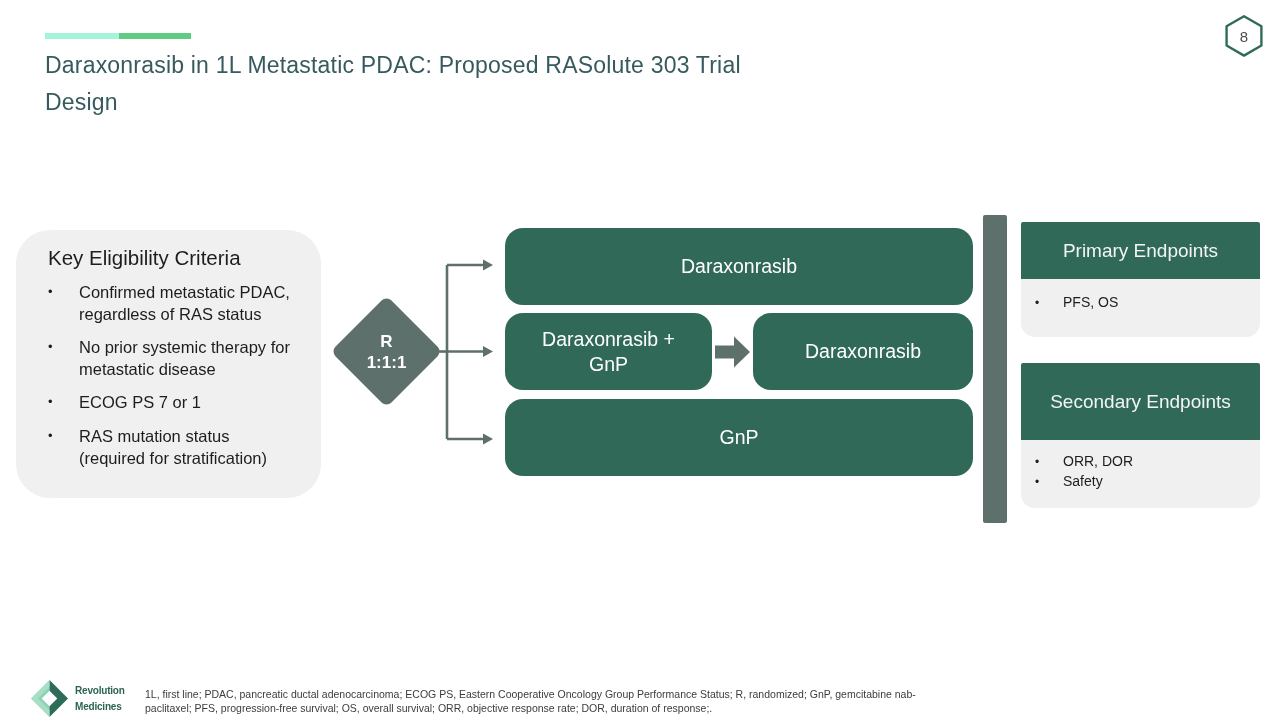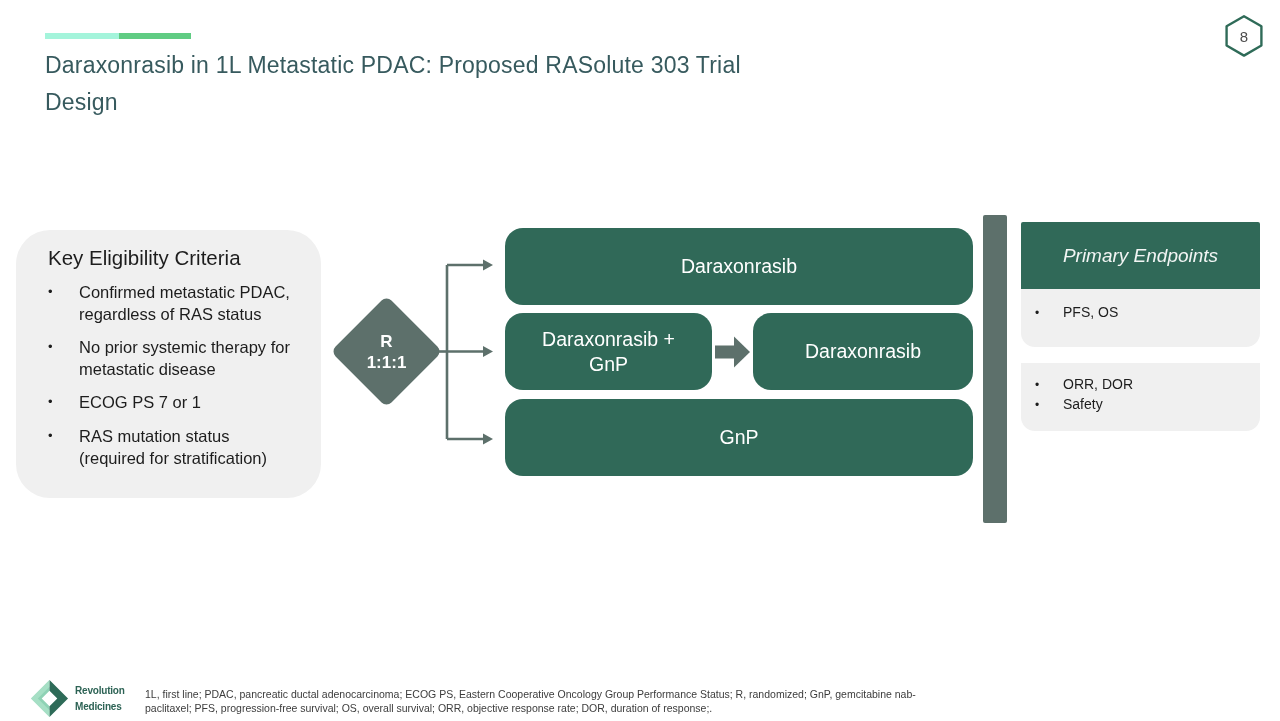--- a/index.html
+++ b/index.html
@@ -74,21 +74,21 @@
 
   
   .ep { position: absolute; left: 1021px; width: 239px; }
   .ep-primary { top: 222px; }
   .ep-secondary { top: 363px; }
   .ep-head {
     background: #306958; color: #f2f5f4; font-size: 19px; font-weight: 400;
     display: flex; align-items: center; justify-content: center;
     border-radius: 2px 2px 0 0;
   }
-  .ep-primary .ep-head { height: 67px; font-style: italic; }
+  .ep-primary .ep-head { height: 57px; }
   .ep-secondary .ep-head { height: 77px; }
   .ep-body {
     background: #F0F0F0; border-radius: 0 0 14px 14px; padding: 14px 10px 12px 14px;
   }
   .ep-primary .ep-body { height: 58px; }
   .ep-secondary .ep-body { height: 68px; padding-top: 12px; }
   .ep-body ul { list-style: none; }
   .ep-body li { display: flex; color: #1d1d1d; margin-bottom: 2px; }
   .ep-body li .b { width: 28px; flex: 0 0 28px; font-size: 12px; padding-top: 3px; }
   .ep-body li .t { font-size: 14px; line-height: 1.3; }
@@ -194,20 +194,21 @@
       <ul>
         <li>
           <span class="b">•</span>
           <span class="t">PFS, OS</span>
         </li>
       </ul>
     </div>
   </div>
 
   <div class="ep ep-secondary">
+    <div class="ep-head">Secondary Endpoints</div>
     <div class="ep-body">
       <ul>
         <li>
           <span class="b">•</span>
           <span class="t">ORR, DOR</span>
         </li>
         <li>
           <span class="b">•</span>
           <span class="t">Safety</span>
         </li>

